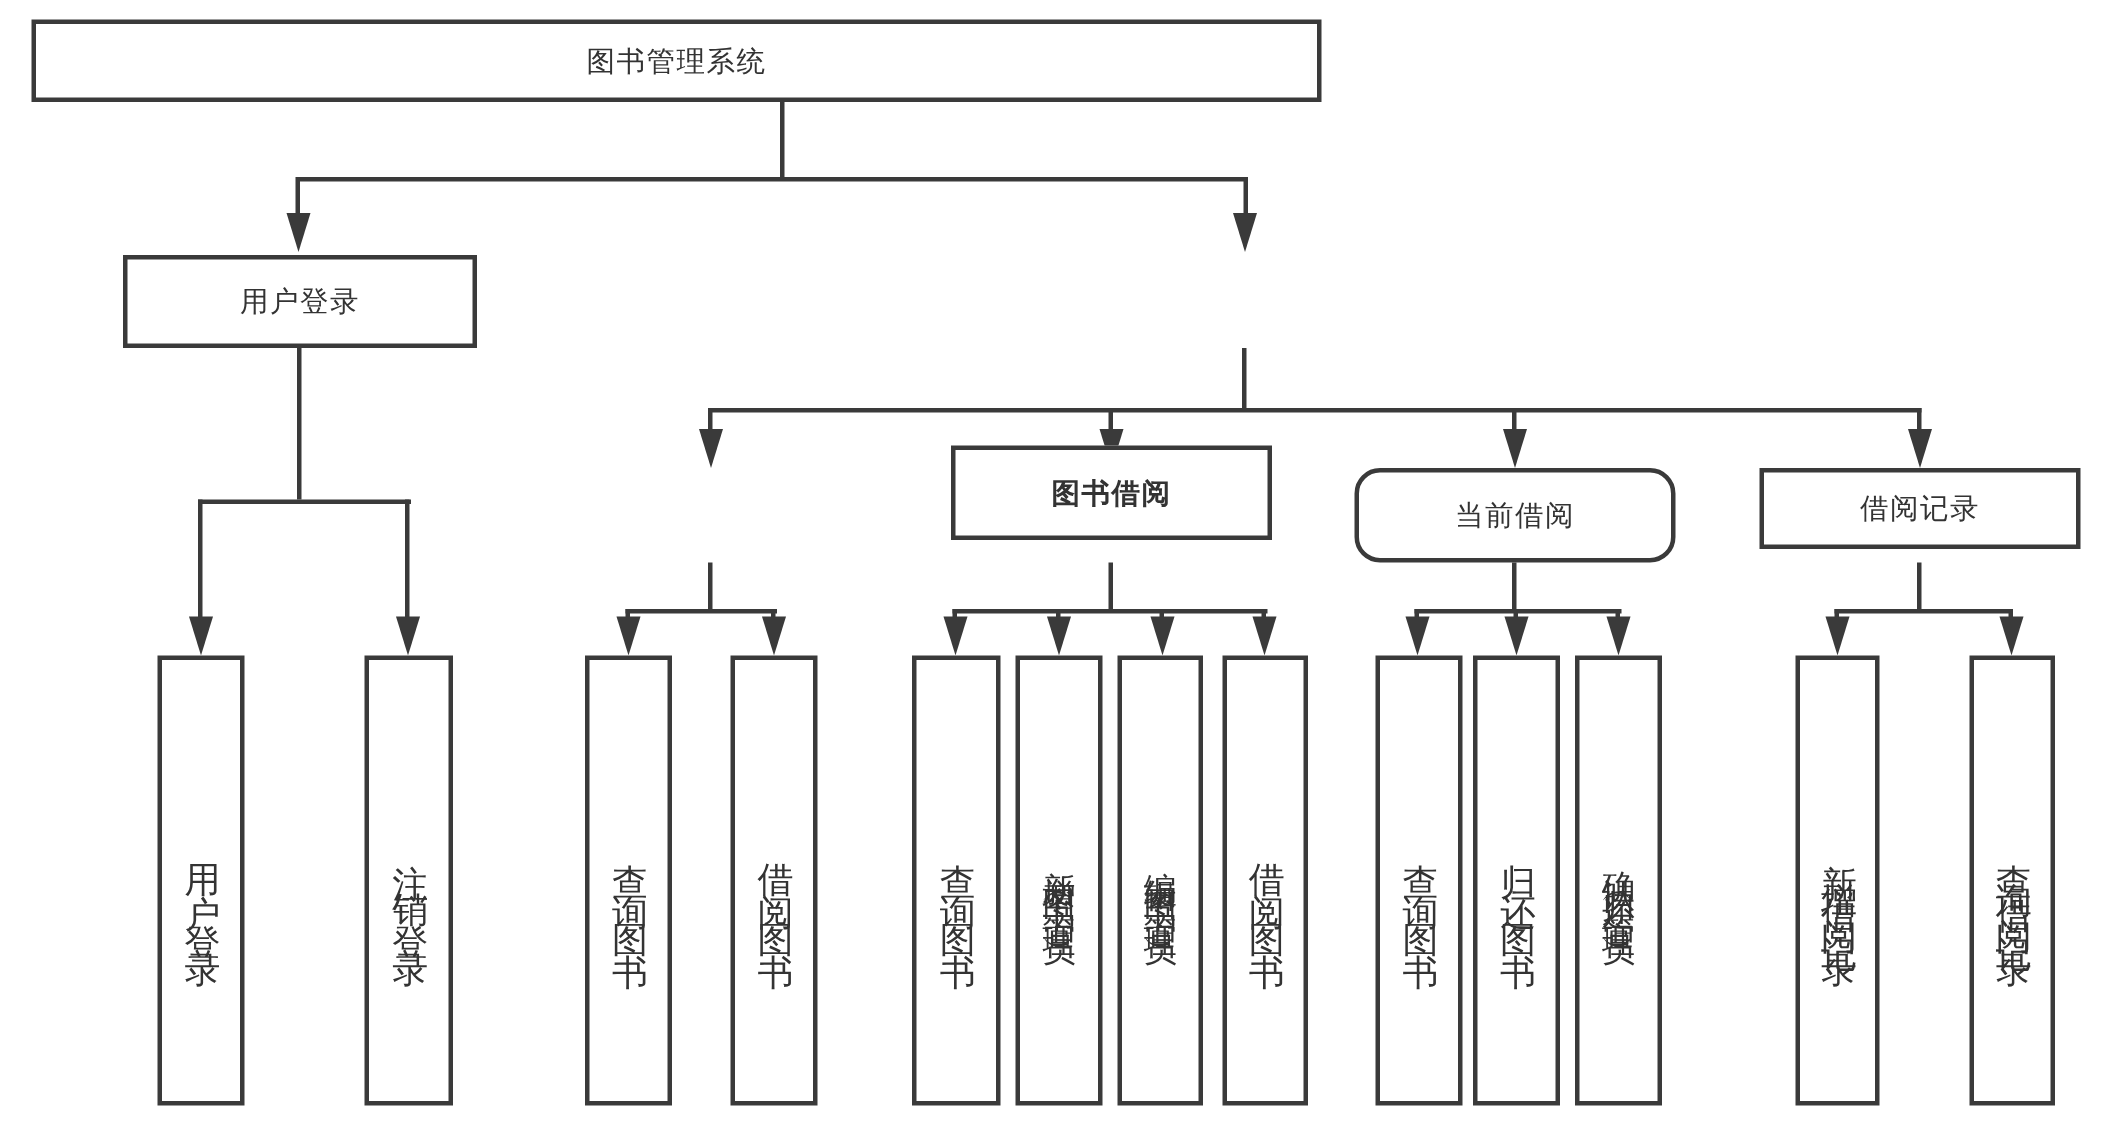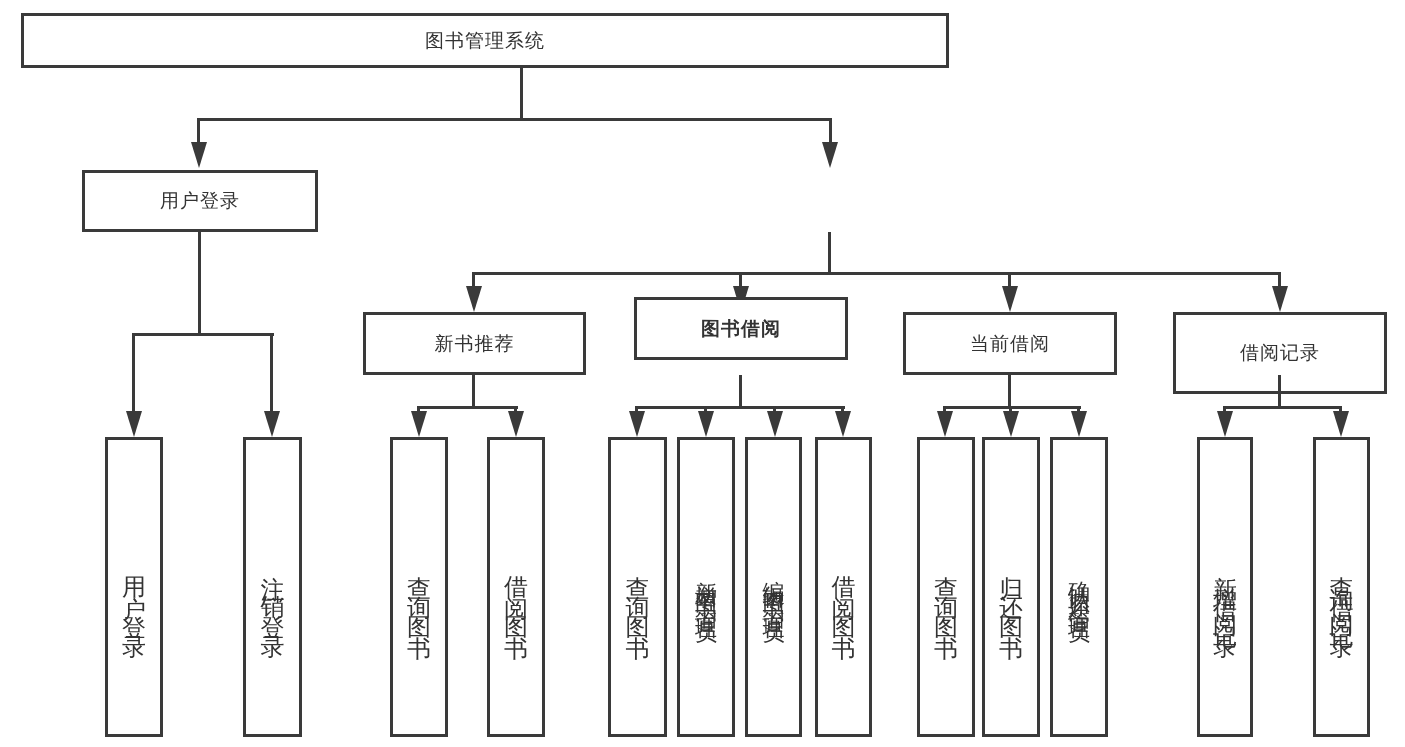--- a/index.html
+++ b/index.html
@@ -59,21 +59,21 @@
     text-shadow:0 0 2px #ffffff;
     white-space:nowrap;
     z-index:5;
   }
 </style>
 </head>
 <body>
 
 <div class="stage">
 
-  <div class="box" style="left:21px;top:13px;width:928px;height:55px;">
+  <div class="box" style="left:21px;top:13px;width:860px;height:55px;">
     <span>图书管理系统</span>
   </div>
 
   <div class="vl" style="left:520px;top:66px;height:52px;"></div>
   <div class="hl" style="left:198px;top:118px;width:634px;"></div>
   <div class="vl" style="left:197px;top:118px;height:30px;"></div>
   <div class="arr" style="left:191px;top:142px;"></div>
   <div class="vl" style="left:829px;top:118px;height:30px;"></div>
   <div class="arr" style="left:822px;top:142px;"></div>
 
@@ -92,30 +92,27 @@
   <div class="hl" style="left:473px;top:272px;width:808px;"></div>
   <div class="vl" style="left:472px;top:272px;height:20px;"></div>
   <div class="arr" style="left:466px;top:286px;"></div>
   <div class="vl" style="left:739px;top:272px;height:20px;"></div>
   <div class="arr" style="left:733px;top:286px;"></div>
   <div class="vl" style="left:1008px;top:272px;height:20px;"></div>
   <div class="arr" style="left:1002px;top:286px;"></div>
   <div class="vl" style="left:1278px;top:272px;height:20px;"></div>
   <div class="arr" style="left:1272px;top:286px;"></div>
 
-  <div class="box" style="left:363px;top:312px;width:223px;height:63px;">
-    <span>新书推荐</span>
-  </div>
   <div class="box" style="left:634px;top:297px;width:214px;height:63px;font-weight:bold;">
     <span>图书借阅</span>
   </div>
-  <div class="box" style="left:903px;top:312px;width:214px;height:63px;">
+  <div class="box" style="left:903px;top:312px;width:214px;height:63px;border-radius:17px;">
     <span>当前借阅</span>
   </div>
-  <div class="box" style="left:1173px;top:312px;width:214px;height:82px;">
+  <div class="box" style="left:1173px;top:312px;width:214px;height:54px;">
     <span>借阅记录</span>
   </div>
 
   <div class="vl" style="left:472px;top:375px;height:31px;"></div>
   <div class="hl" style="left:417px;top:406px;width:101px;"></div>
   <div class="vl" style="left:417px;top:406px;height:12px;"></div>
   <div class="arr" style="left:411px;top:411px;"></div>
   <div class="vl" style="left:514px;top:406px;height:12px;"></div>
   <div class="arr" style="left:508px;top:411px;"></div>
 

